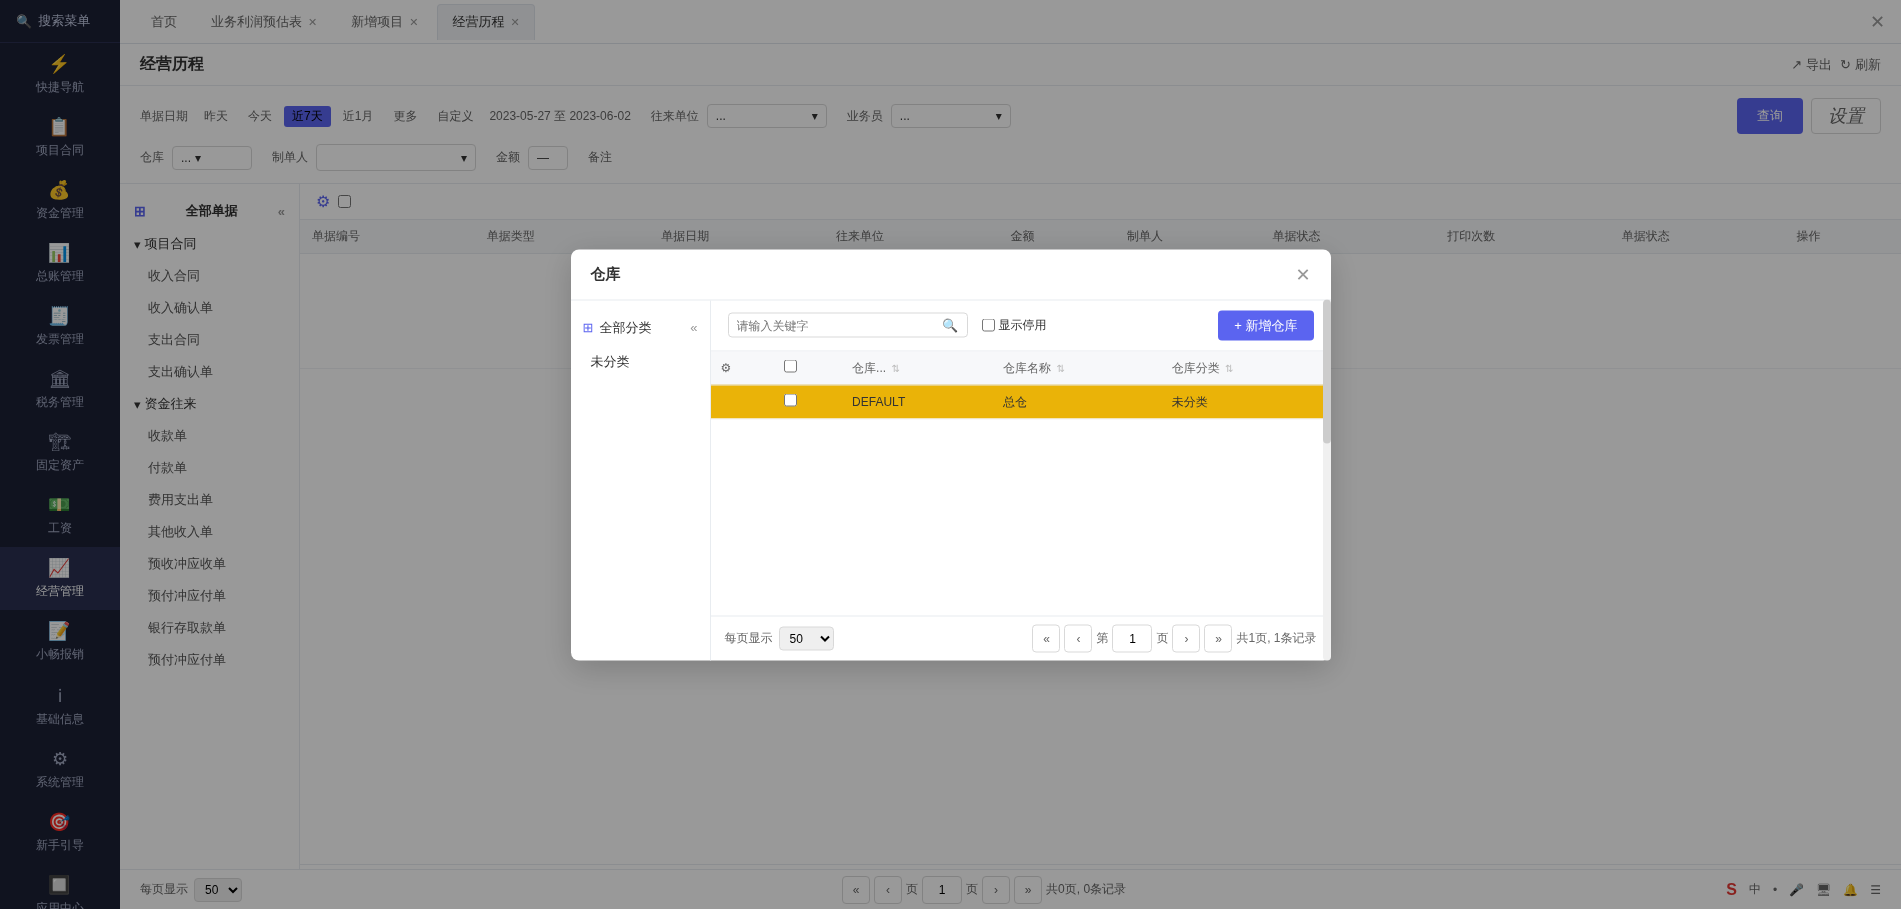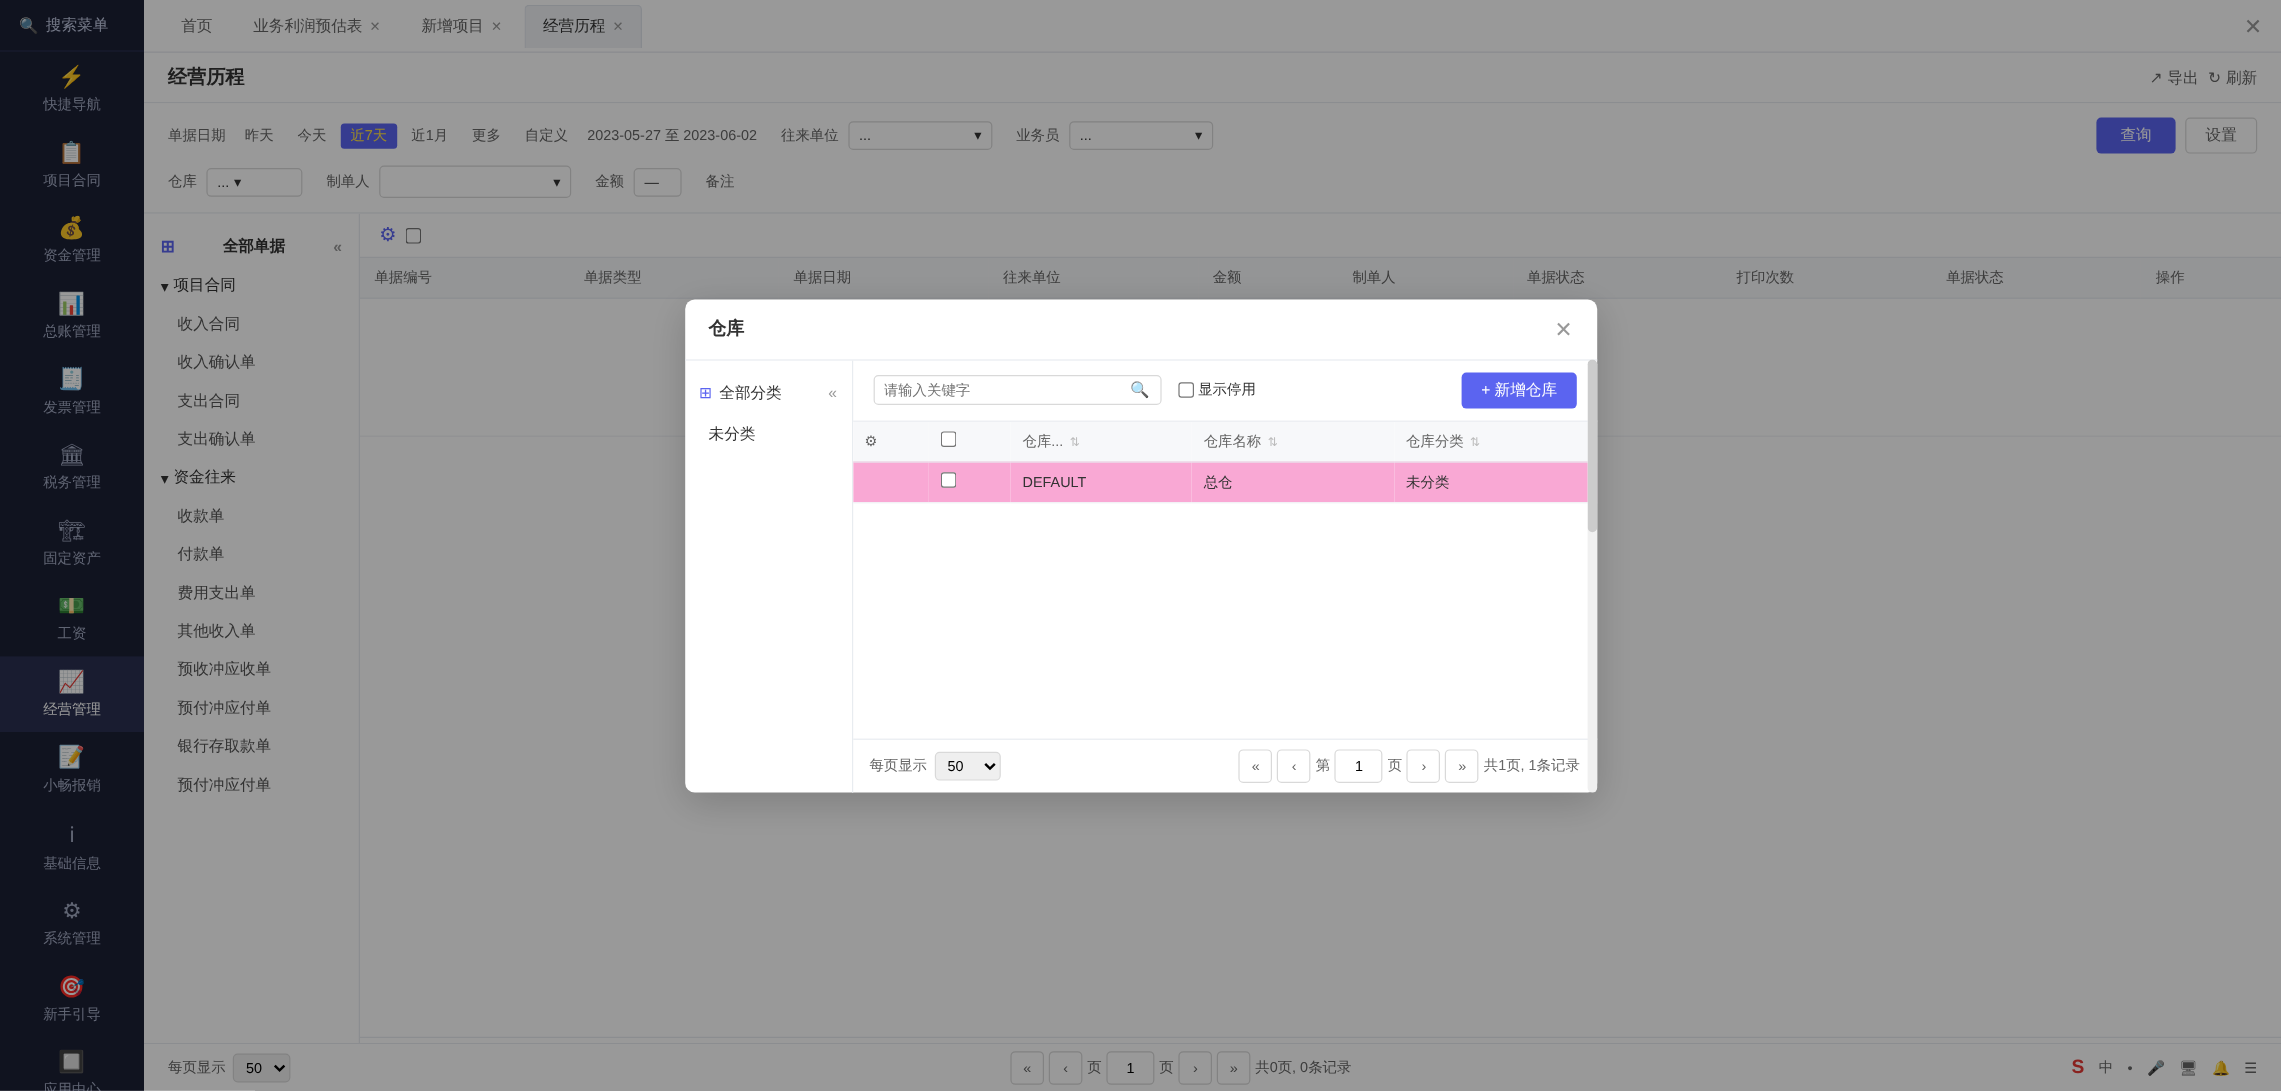--- a/index.html
+++ b/index.html
@@ -52,34 +52,34 @@
 
     
     .filter-bar {
       background: #fff; padding: 12px 20px; border-bottom: 1px solid #e8ecf0; flex-shrink: 0;
     }
     .filter-row { display: flex; align-items: center; gap: 20px; margin-bottom: 10px; flex-wrap: wrap; }
     .filter-item { display: flex; align-items: center; gap: 8px; }
     .filter-label { color: #666; font-size: 12px; white-space: nowrap; }
     .date-tabs { display: flex; gap: 4px; align-items: center; }
     .date-tab { padding: 2px 8px; font-size: 12px; color: #666; cursor: pointer; border-radius: 3px; }
-    .date-tab.active { background: #5b64f0; color: #fde047; }
+    .date-tab.active { background: #5b64f0; color: #000000; }
     .date-range { font-size: 12px; color: #666; }
     .filter-select {
       border: 1px solid #d9d9d9; border-radius: 4px; padding: 4px 8px;
       font-size: 12px; color: #333; background: #fff; cursor: pointer;
       min-width: 120px; display: flex; align-items: center; justify-content: space-between;
     }
     .btn-query {
       background: #5b64f0; color: #fff; border: none; border-radius: 4px;
       padding: 6px 20px; font-size: 13px; cursor: pointer;
     }
     .btn-setting {
       background: #fff; color: #666; border: 1px solid #d9d9d9; border-radius: 4px;
-      padding: 5px 16px; font-size: 13px; cursor: pointer;
+      padding: 5px 16px; font-size: 18px; cursor: pointer; font-style: italic;
     }
     .filter-actions { display: flex; gap: 8px; margin-left: auto; }
 
     
     .filter-row2 { display: flex; align-items: center; gap: 20px; flex-wrap: wrap; }
     .warehouse-select {
       border: 1px solid #d9d9d9; border-radius: 4px; padding: 4px 8px;
       font-size: 12px; color: #333; background: #fff; cursor: pointer;
       min-width: 80px; display: flex; align-items: center; gap: 4px;
     }
@@ -201,21 +201,21 @@
     .modal-table { width: 100%; border-collapse: collapse; }
     .modal-table th {
       background: #f7f8fa; padding: 8px 10px; text-align: left;
       font-size: 12px; color: #666; border-bottom: 1px solid #e8ecf0;
       font-weight: 500; white-space: nowrap;
     }
     .modal-table td {
       padding: 8px 10px; font-size: 12px; color: #333;
       border-bottom: 1px solid #f0f2f5; white-space: nowrap;
     }
-    .modal-table tr.selected td { background: #f9a8d4; }
+    .modal-table tr.selected td { background: #eab308; }
     .modal-footer-bar {
       display: flex; align-items: center; justify-content: space-between;
       padding: 8px 14px; border-top: 1px solid #e8ecf0; font-size: 12px; color: #666;
     }
     .modal-actions {
       display: flex; align-items: center; justify-content: flex-end;
       padding: 14px 20px; border-top: 1px solid #e8ecf0; gap: 10px;
     }
     .btn-cancel {
       background: #fff; color: #333; border: 1px solid #d9d9d9; border-radius: 4px;

